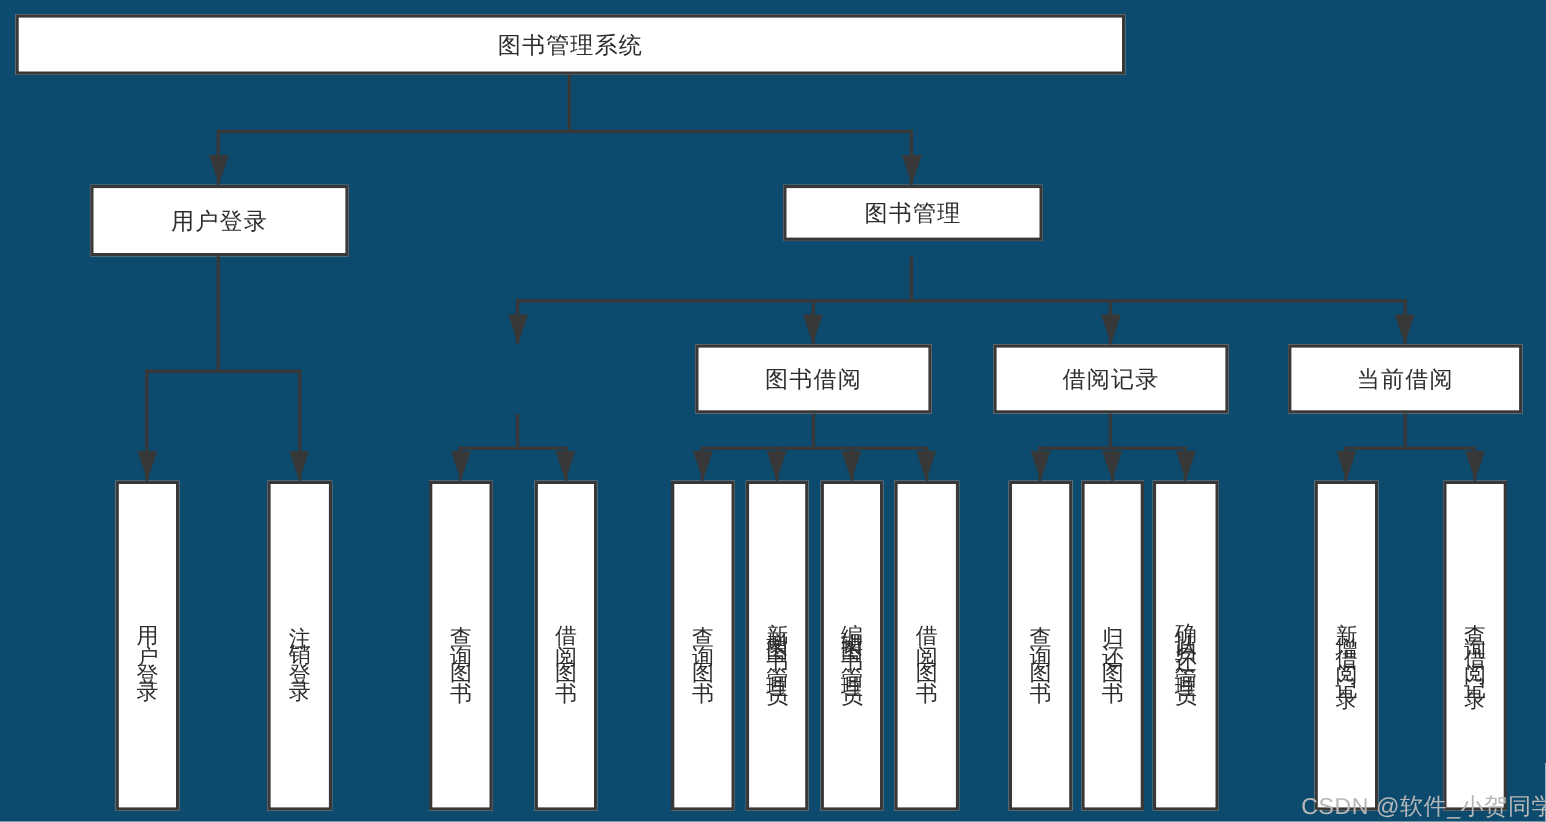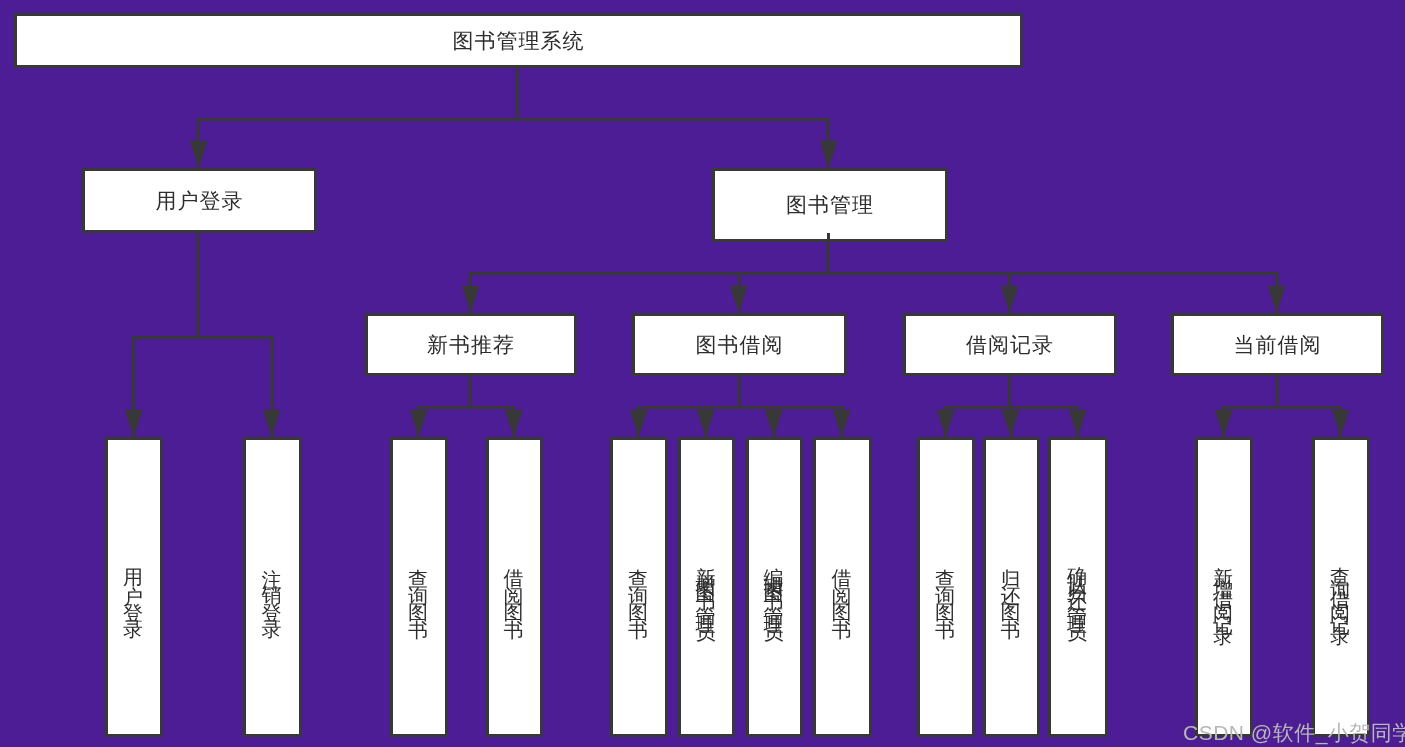--- a/index.html
+++ b/index.html
@@ -1,17 +1,17 @@
 <!DOCTYPE html>
 <html><head>
 <meta charset="utf-8">
 <style>
   html,body{margin:0;padding:0;background:#ffffff;}
   .stage{
-    position:relative;width:1405px;height:747px;background:#4c1d95;
+    position:relative;width:1405px;height:747px;background:#0c4a6e;
     font-family:"Liberation Sans",sans-serif;color:#2d2d2d;overflow:hidden;
   }
   .node{
     position:absolute;box-sizing:border-box;background:#ffffff;
     border:3px solid #383838;
     display:flex;align-items:center;justify-content:center;
     font-size:21px;letter-spacing:1px;white-space:nowrap;
   }
   .leaf{
     font-size:20px;
@@ -35,23 +35,22 @@
   }
 </style>
 </head>
 <body>
 
 <div class="stage">
 
   <div class="node" style="left:14px;top:13px;width:1009px;height:55px">图书管理系统</div>
 
   <div class="node" style="left:82px;top:168px;width:235px;height:65px">用户登录</div>
-  <div class="node" style="left:712px;top:168px;width:236px;height:74px">图书管理</div>
+  <div class="node" style="left:712px;top:168px;width:236px;height:51px">图书管理</div>
 
-  <div class="node" style="left:365px;top:313px;width:212px;height:63px">新书推荐</div>
   <div class="node" style="left:632px;top:313px;width:215px;height:63px">图书借阅</div>
   <div class="node" style="left:903px;top:313px;width:214px;height:63px">借阅记录</div>
   <div class="node" style="left:1171px;top:313px;width:213px;height:63px">当前借阅</div>
 
   <div class="node leaf sp-l" style="left:105px;top:437px;width:58px;height:300px">用户登录</div>
   <div class="node leaf sp-l" style="left:243px;top:437px;width:59px;height:300px">注销登录</div>
 
   <div class="node leaf sp-l" style="left:390px;top:437px;width:58px;height:300px">查询图书</div>
   <div class="node leaf sp-l" style="left:486px;top:437px;width:57px;height:300px">借阅图书</div>
 

